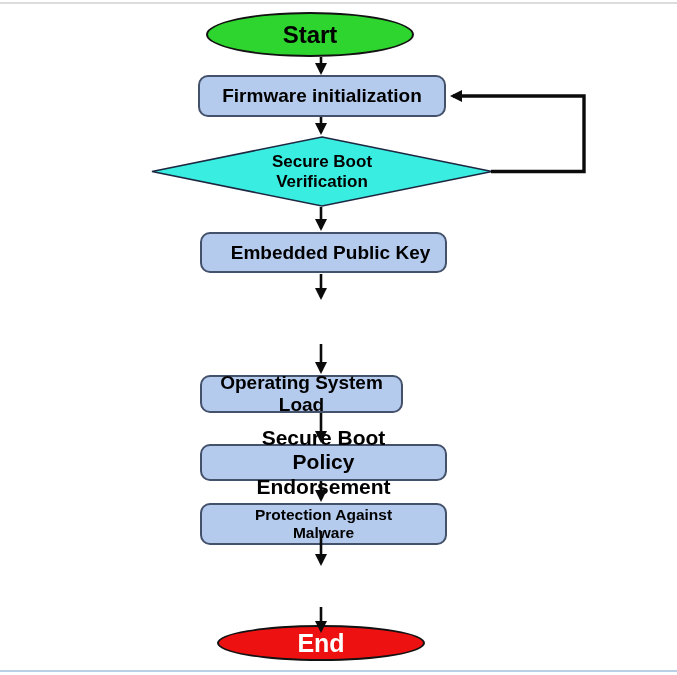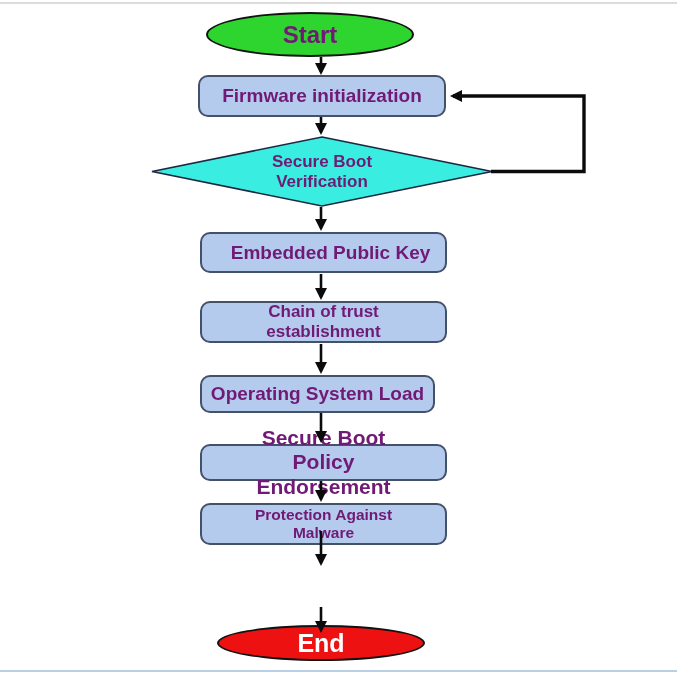--- a/index.html
+++ b/index.html
@@ -21,41 +21,41 @@
   }
   svg.layer {
     position: absolute; left: 0; top: 0; width: 677px; height: 675px;
   }
   svg.shapes   { z-index: 1; }
   svg.connectors { z-index: 5; pointer-events: none; }
   .node {
     position: absolute;
     display: flex; align-items: center; justify-content: center;
     text-align: center;
-    color: #701a75;
+    color: #000000;
     font-weight: bold;
     box-sizing: border-box;
     z-index: 2;
   }
   .process {
     background: #b5cbee;
     border: 2px solid #44516b;
     border-radius: 10px;
   }
   .terminator {
     border-radius: 50%;
     border: 2px solid #121212;
   }
   .n-start    { left: 206px; top: 12px;  width: 208px; height: 45px; background: #2ed52e; font-size: 24px; }
   .n-end      { left: 217px; top: 625px; width: 208px; height: 36px; background: #ee1111; font-size: 25px; color: #ffffff; }
   .n-firmware { left: 198px; top: 75px;  width: 248px; height: 42px; font-size: 19px; }
   .n-embedded { left: 200px; top: 232px; width: 247px; height: 41px; font-size: 19px; padding-left: 14px; }
   .n-chain    { left: 200px; top: 301px; width: 247px; height: 42px; font-size: 17px;   line-height: 1.18; }
   .n-chain span    { max-width: 175px; }
-  .n-osload   { left: 200px; top: 375px; width: 235px; height: 38px; font-size: 19px; }
+  .n-osload   { left: 200px; top: 375px; width: 203px; height: 38px; font-size: 19px; }
   .n-policy   { left: 200px; top: 444px; width: 247px; height: 37px; font-size: 21px; line-height: 1.15; }
   .n-policy span   { max-width: 190px; }
   .n-malware  { left: 200px; top: 503px; width: 247px; height: 42px; font-size: 15.5px; line-height: 1.15; justify-content: center; }
   .n-malware span  { max-width: 175px; }
   .n-integrity{ left: 200px; top: 569px; width: 247px; height: 38px; font-size: 15.5px; line-height: 1.15; }
   .n-integrity span{ max-width: 165px; }
   .n-diamond-label {
     left: 242px; top: 144px; width: 160px; height: 56px;
     font-size: 17px; line-height: 1.2;
     background: transparent; border: none;
@@ -86,23 +86,20 @@
   </div>
 
   <div class="node n-diamond-label">
     <span>Secure Boot Verification</span>
   </div>
 
   <div class="node process n-embedded">
     <span>Embedded Public Key</span>
   </div>
 
-  <div class="node process n-chain">
-    <span>Chain of trust establishment</span>
-  </div>
 
   <div class="node process n-osload">
     <span>Operating System Load</span>
   </div>
 
   <div class="node process n-policy">
     <span>Secure Boot Policy Endorsement</span>
   </div>
 
   <div class="node process n-malware">

